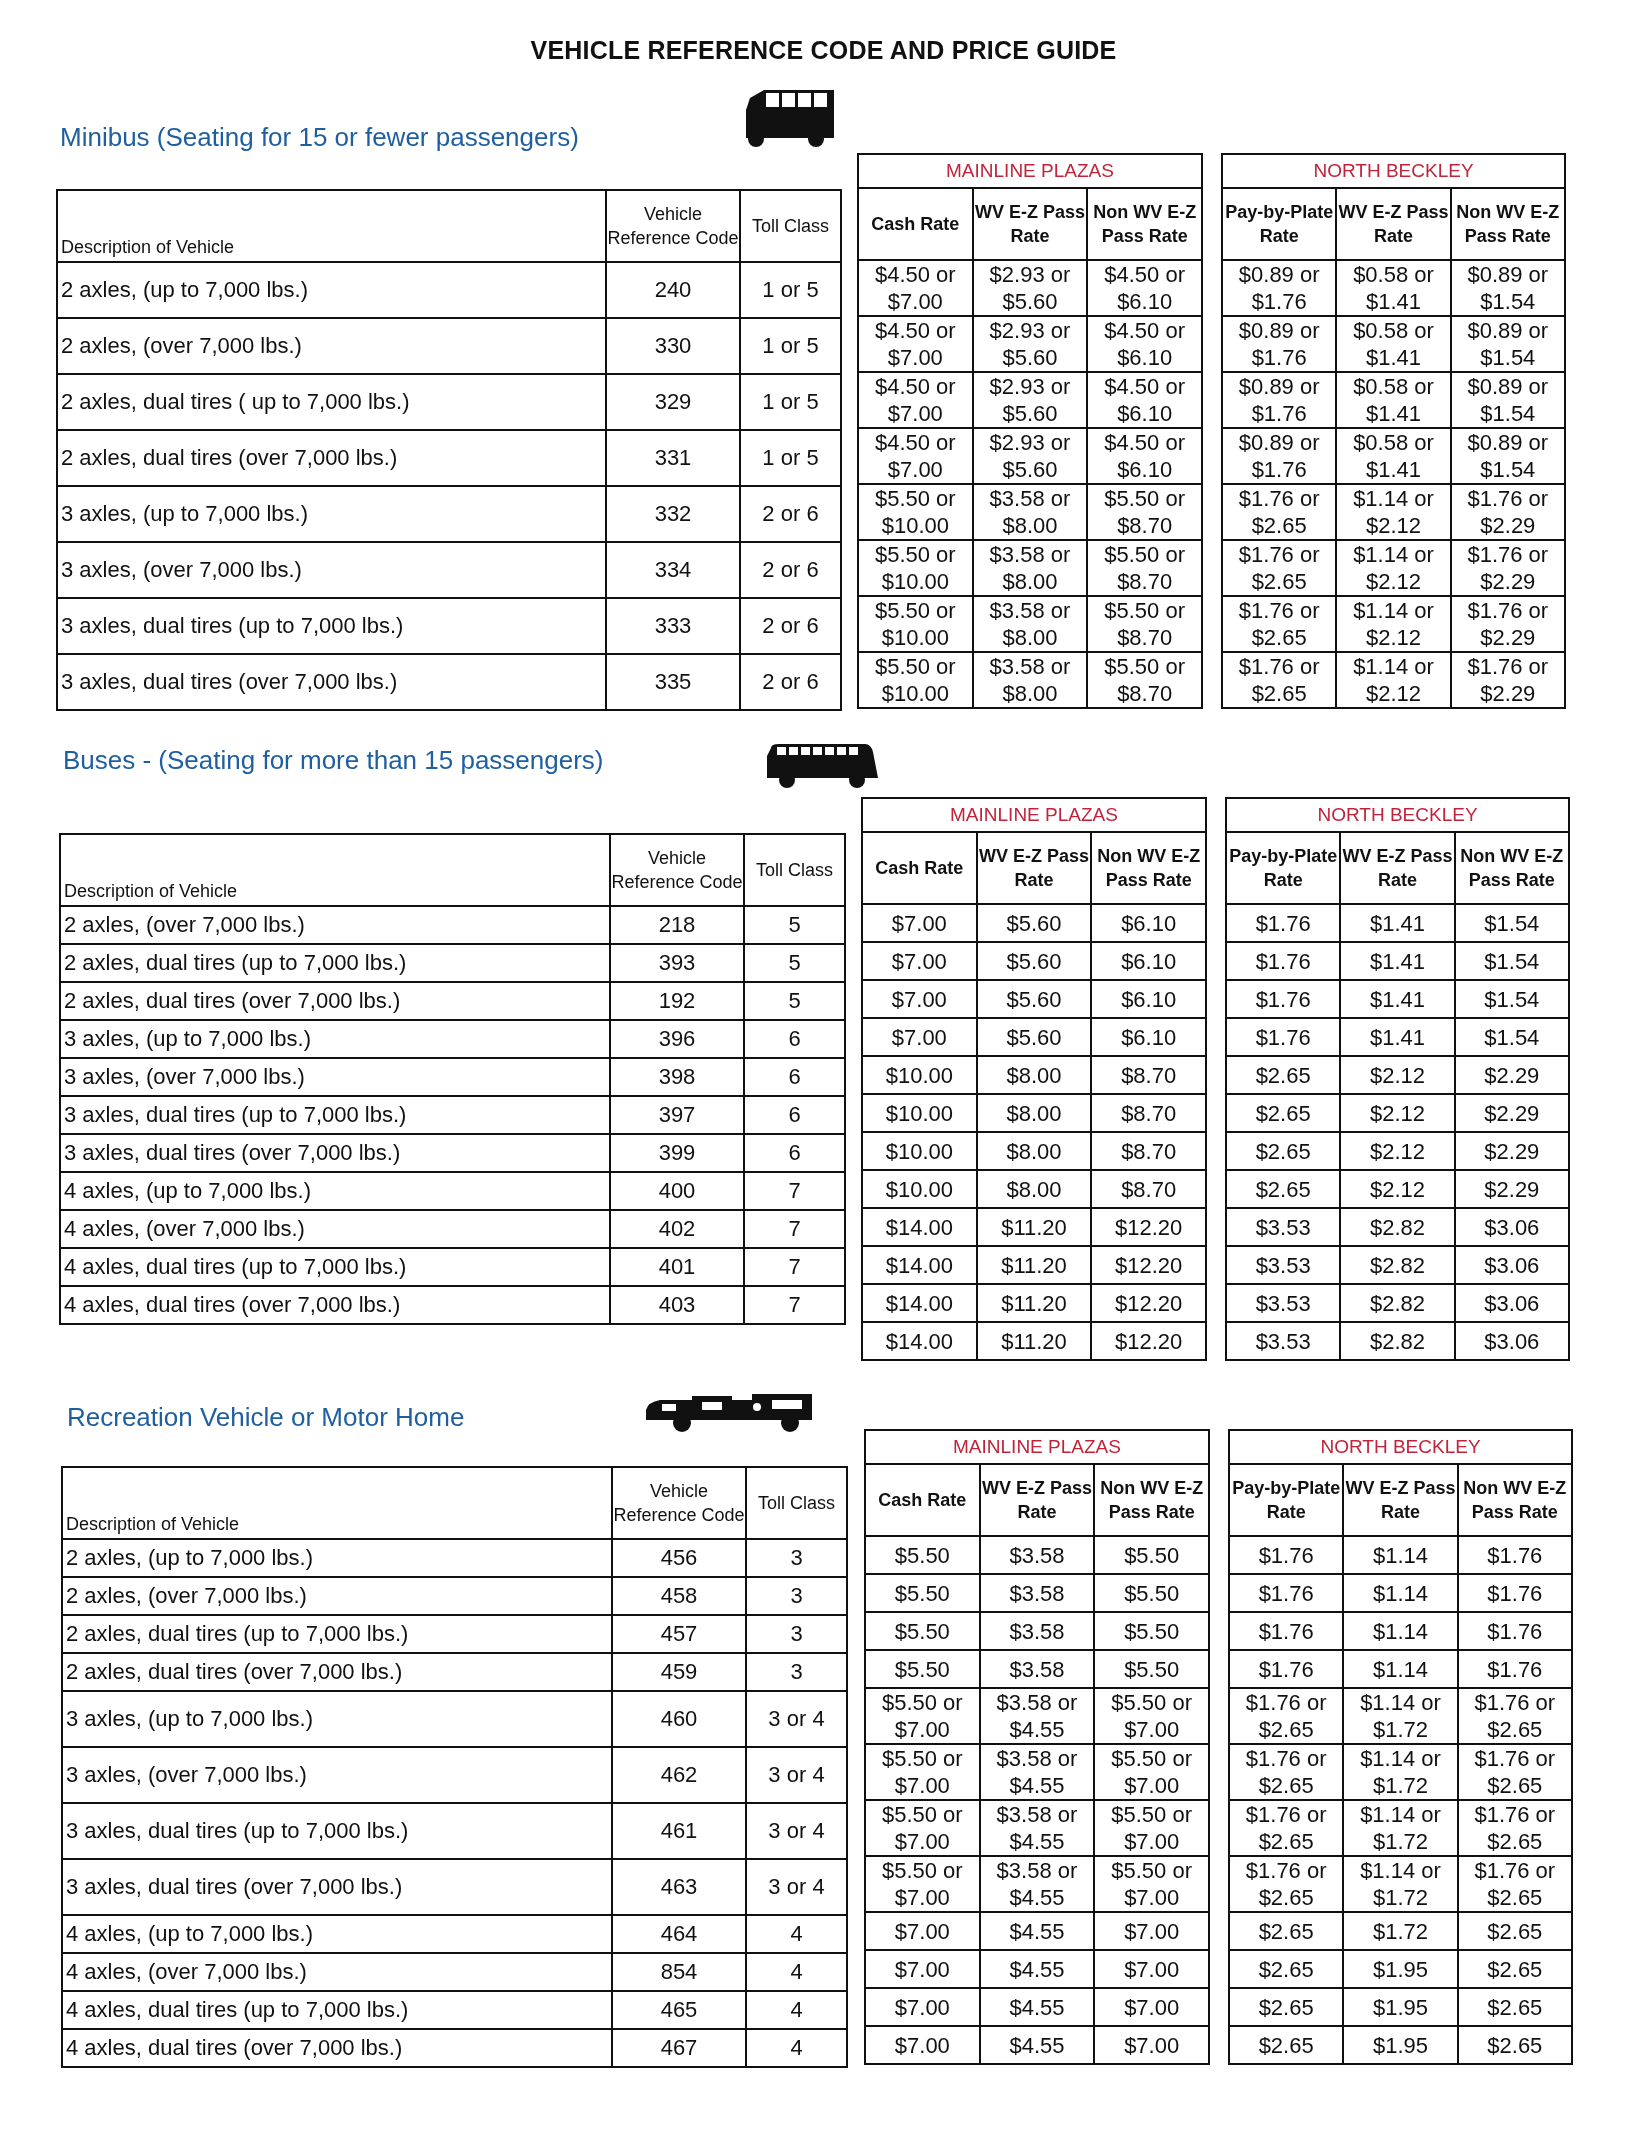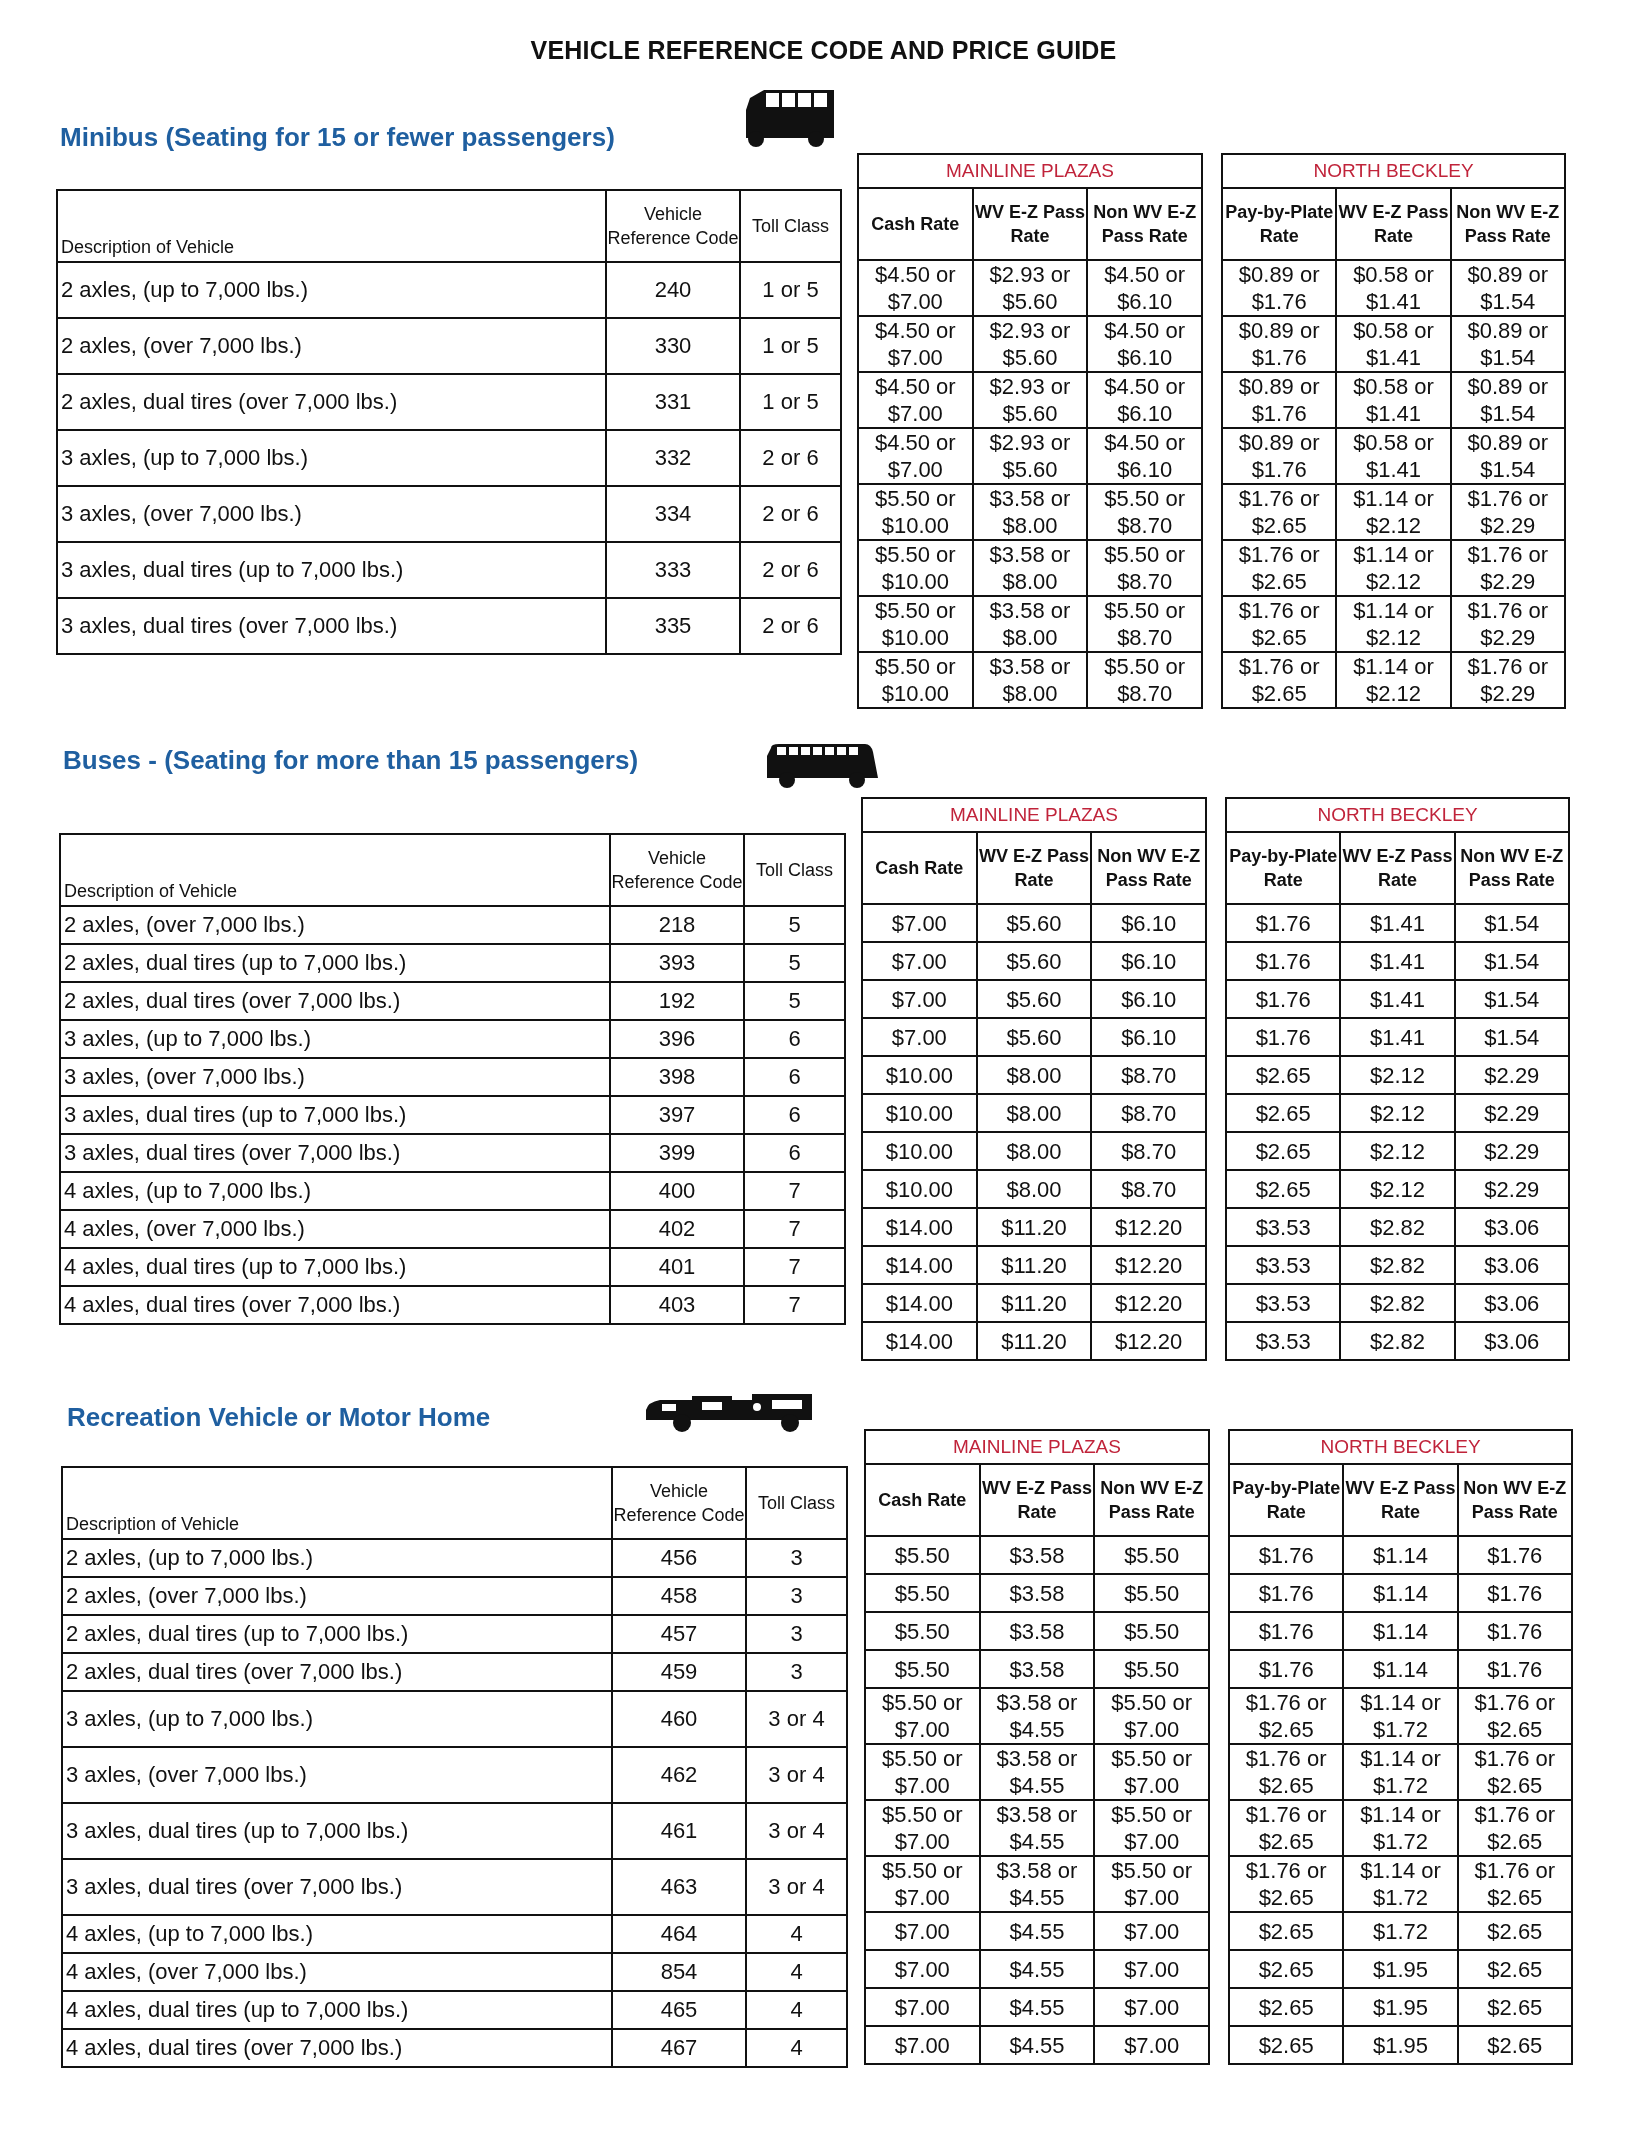--- a/index.html
+++ b/index.html
@@ -1,19 +1,19 @@
 <!DOCTYPE html>
 <html><head>
   <meta charset="utf-8">
   <style>
     html, body { margin:0; padding:0; background:#ffffff; }
     body { width:1647px; height:2155px; position:relative; font-family:"Liberation Sans", sans-serif; color:#111; overflow:hidden; }
     .doc-title { position:absolute; top:36px; left:0; width:1647px; text-align:center; font-weight:bold; font-size:25px; letter-spacing:0.2px; }
     .section { position:absolute; left:0; width:1647px; }
-    .sec-heading { position:absolute; font-weight:bold; font-size:26px; color:#1f5fa0; white-space:nowrap; }
+    .sec-heading { position:absolute; font-weight:normal; font-size:26px; color:#1f5fa0; white-space:nowrap; }
     .vehicle-icon { position:absolute; }
     table { border-collapse:collapse; position:absolute; table-layout:fixed; }
     td, th { border:2px solid #111; padding:0; font-weight:normal; }
     .desc-table td { font-size:22px; }
     .desc-table .desc { text-align:left; padding-left:3px; }
     .desc-table .code, .desc-table .cls { text-align:center; }
     .desc-table th { font-size:18px; line-height:24px; text-align:center; vertical-align:middle; }
     .desc-table th.desc-h { text-align:left; vertical-align:bottom; padding-left:3px; padding-bottom:2px; }
     .rate-table td { text-align:center; font-size:22px; line-height:27px; }
     .rate-table th { font-size:18px; line-height:24px; font-weight:bold; text-align:center; vertical-align:middle; }
@@ -53,20 +53,25 @@
           <td class="desc">2 axles,  (up to 7,000 lbs.)</td>
           <td class="code">240</td>
           <td class="cls">1 or 5</td>
         </tr>
         <tr style="height: 56px;">
           <td class="desc">2 axles,  (over 7,000 lbs.)</td>
           <td class="code">330</td>
           <td class="cls">1 or 5</td>
         </tr>
         <tr style="height: 56px;">
+          <td class="desc">2 axles, dual tires ( up to 7,000 lbs.)</td>
+          <td class="code">329</td>
+          <td class="cls">1 or 5</td>
+        </tr>
+        <tr style="height: 56px;">
           <td class="desc">2 axles, dual tires (over 7,000 lbs.)</td>
           <td class="code">331</td>
           <td class="cls">1 or 5</td>
         </tr>
         <tr style="height: 56px;">
           <td class="desc">3 axles,  (up to 7,000 lbs.)</td>
           <td class="code">332</td>
           <td class="cls">2 or 6</td>
         </tr>
         <tr style="height: 56px;">

